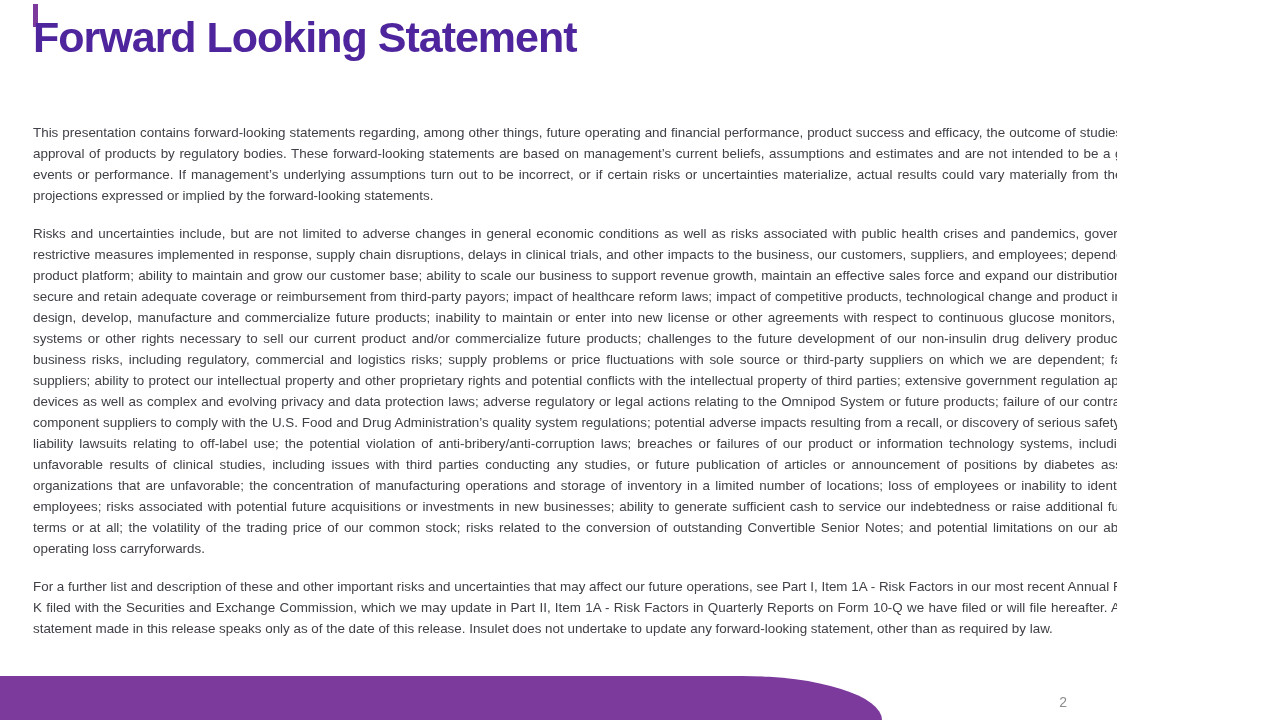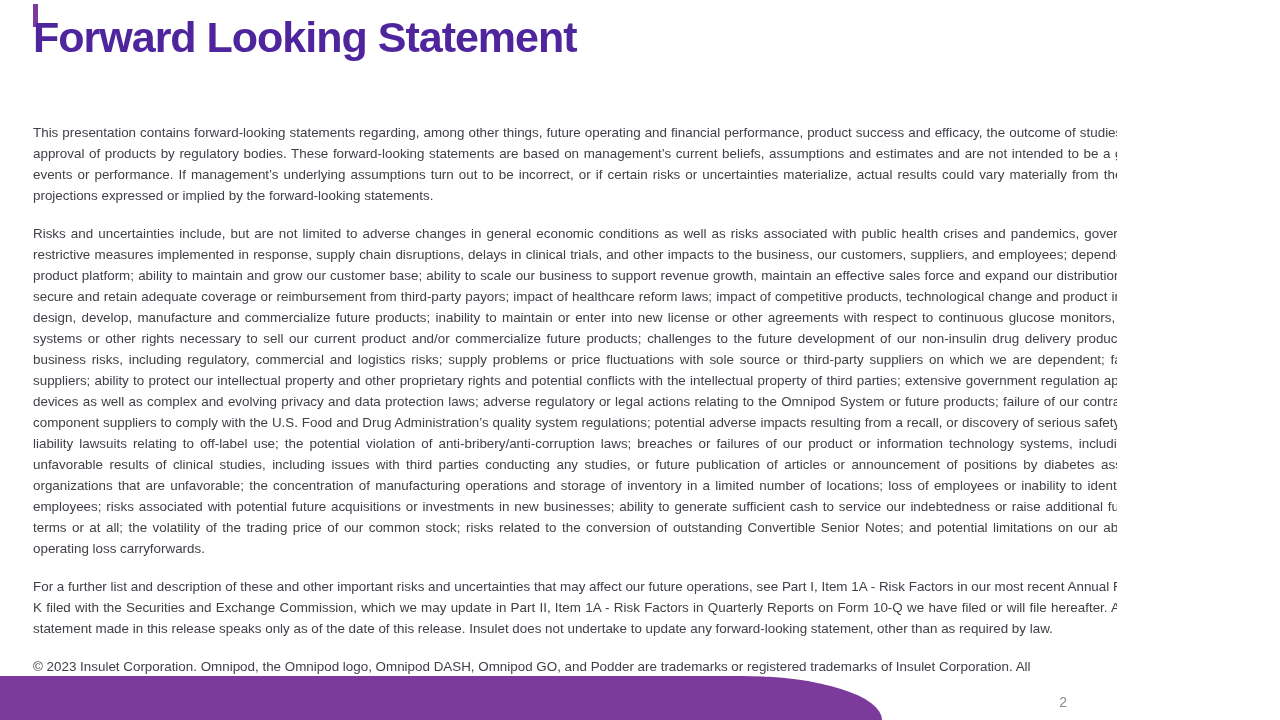--- a/index.html
+++ b/index.html
@@ -72,21 +72,21 @@
 
   <div class="top-accent"></div>
 
   <h1 class="title">Forward Looking Statement</h1>
 
   <div class="content">
     <p>This presentation contains forward-looking statements regarding, among other things, future operating and financial performance, product success and efficacy, the outcome of studies and trials and the approval of products by regulatory bodies. These forward-looking statements are based on management’s current beliefs, assumptions and estimates and are not intended to be a guarantee of future events or performance. If management’s underlying assumptions turn out to be incorrect, or if certain risks or uncertainties materialize, actual results could vary materially from the expectations and projections expressed or implied by the forward-looking statements.</p>
     <p>Risks and uncertainties include, but are not limited to adverse changes in general economic conditions as well as risks associated with public health crises and pandemics, government actions and restrictive measures implemented in response, supply chain disruptions, delays in clinical trials, and other impacts to the business, our customers, suppliers, and employees; dependence on a principal product platform; ability to maintain and grow our customer base; ability to scale our business to support revenue growth, maintain an effective sales force and expand our distribution network; ability to secure and retain adequate coverage or reimbursement from third-party payors; impact of healthcare reform laws; impact of competitive products, technological change and product innovation; ability to design, develop, manufacture and commercialize future products; inability to maintain or enter into new license or other agreements with respect to continuous glucose monitors, data management systems or other rights necessary to sell our current product and/or commercialize future products; challenges to the future development of our non-insulin drug delivery product line; international business risks, including regulatory, commercial and logistics risks; supply problems or price fluctuations with sole source or third-party suppliers on which we are dependent; failure to retain key suppliers; ability to protect our intellectual property and other proprietary rights and potential conflicts with the intellectual property of third parties; extensive government regulation applicable to medical devices as well as complex and evolving privacy and data protection laws; adverse regulatory or legal actions relating to the Omnipod System or future products; failure of our contract manufacturer or component suppliers to comply with the U.S. Food and Drug Administration’s quality system regulations; potential adverse impacts resulting from a recall, or discovery of serious safety issues, or product liability lawsuits relating to off-label use; the potential violation of anti-bribery/anti-corruption laws; breaches or failures of our product or information technology systems, including by cyberattack; unfavorable results of clinical studies, including issues with third parties conducting any studies, or future publication of articles or announcement of positions by diabetes associations or other organizations that are unfavorable; the concentration of manufacturing operations and storage of inventory in a limited number of locations; loss of employees or inability to identify and recruit new employees; risks associated with potential future acquisitions or investments in new businesses; ability to generate sufficient cash to service our indebtedness or raise additional funds on acceptable terms or at all; the volatility of the trading price of our common stock; risks related to the conversion of outstanding Convertible Senior Notes; and potential limitations on our ability to use our net operating loss carryforwards.</p>
     <p>For a further list and description of these and other important risks and uncertainties that may affect our future operations, see Part I, Item 1A - Risk Factors in our most recent Annual Report on Form 10-K filed with the Securities and Exchange Commission, which we may update in Part II, Item 1A - Risk Factors in Quarterly Reports on Form 10-Q we have filed or will file hereafter. Any forward-looking statement made in this release speaks only as of the date of this release. Insulet does not undertake to update any forward-looking statement, other than as required by law.</p>
     <p class="copyright">
-      <span>© 2023 Insulet Corporation. Omnipod, the Omnipod logo, Omnipod DASH, Omnipod GO, and Podder are trademarks or registered trademarks of Insulet Corporation. All</span><br>
+      <br>
       <br>
       <span>relationship or enter affiliation</span>
     </p>
   </div>
 
   <div class="bottom-shape"></div>
 
   <div class="page-number">2</div>
 
 </div>

